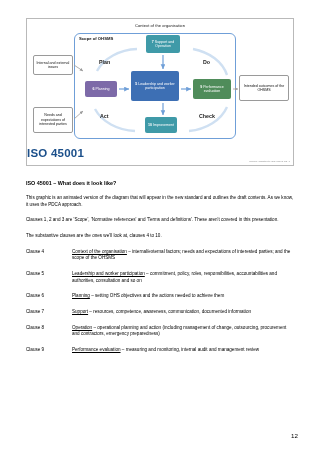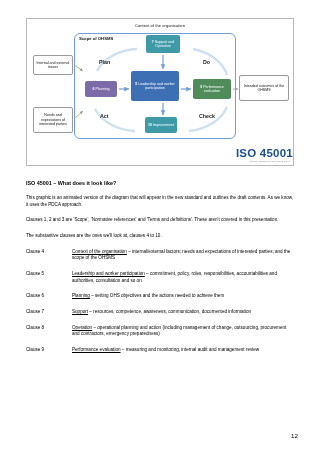--- a/index.html
+++ b/index.html
@@ -59,21 +59,21 @@
     top: 17px;
     font-size: 4.2px;
     font-weight: bold;
     color: #111;
   }
   .iso-title {
     position: absolute;
     left: 0;
     bottom: 6px;
     width: 100%;
-    text-align: right;
+    text-align: left;
     font-size: 11.5px;
     font-weight: bold;
     color: #1b4f8a;
     letter-spacing: 0.02em;
   }
   .credit {
     position: absolute;
     right: 3px;
     bottom: 2px;
     font-size: 2.5px;

